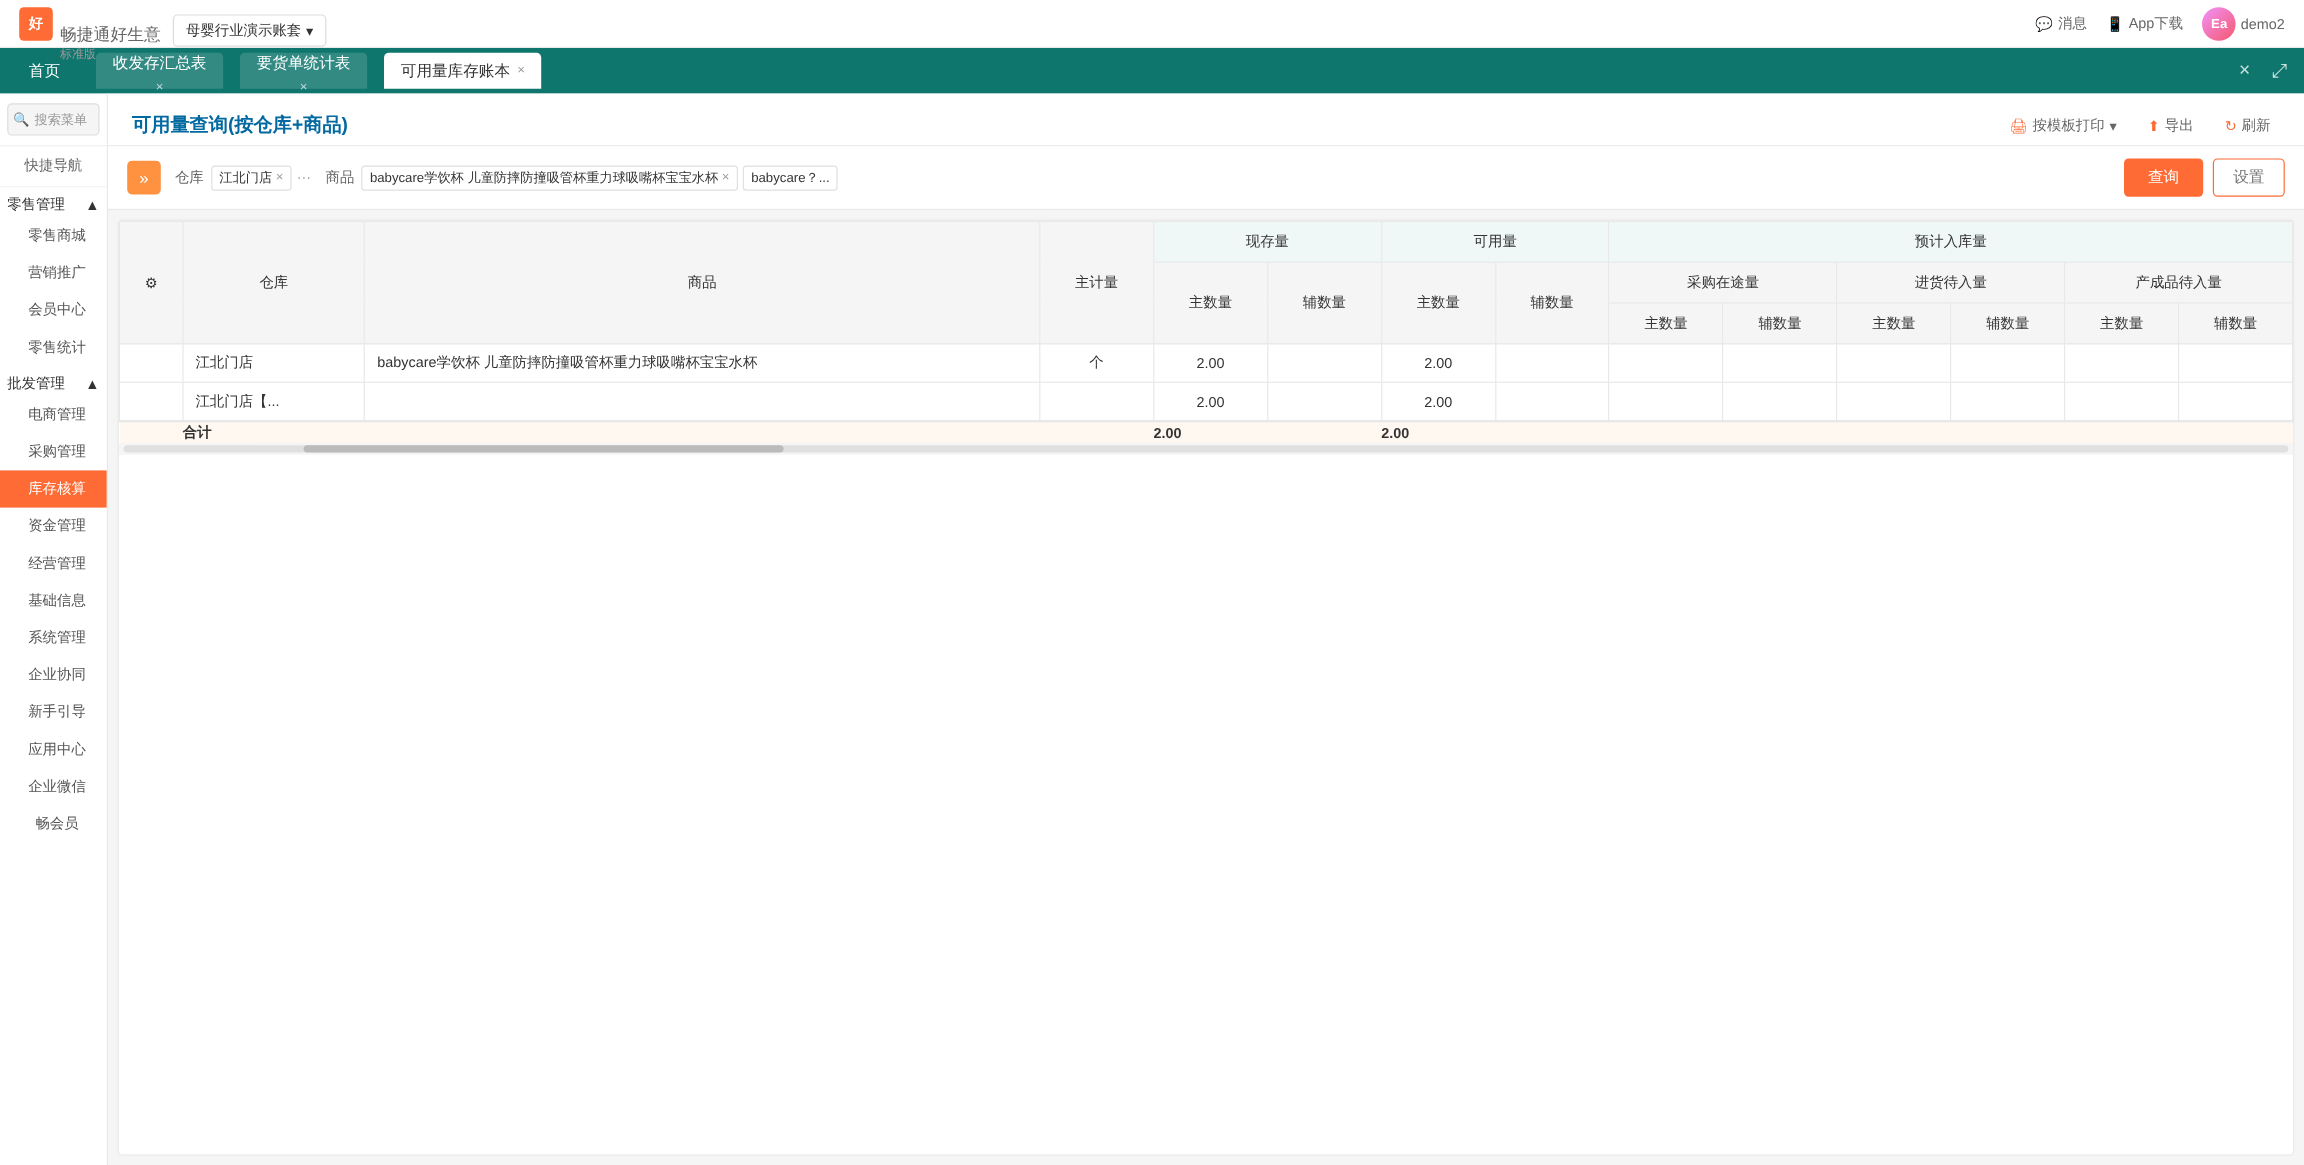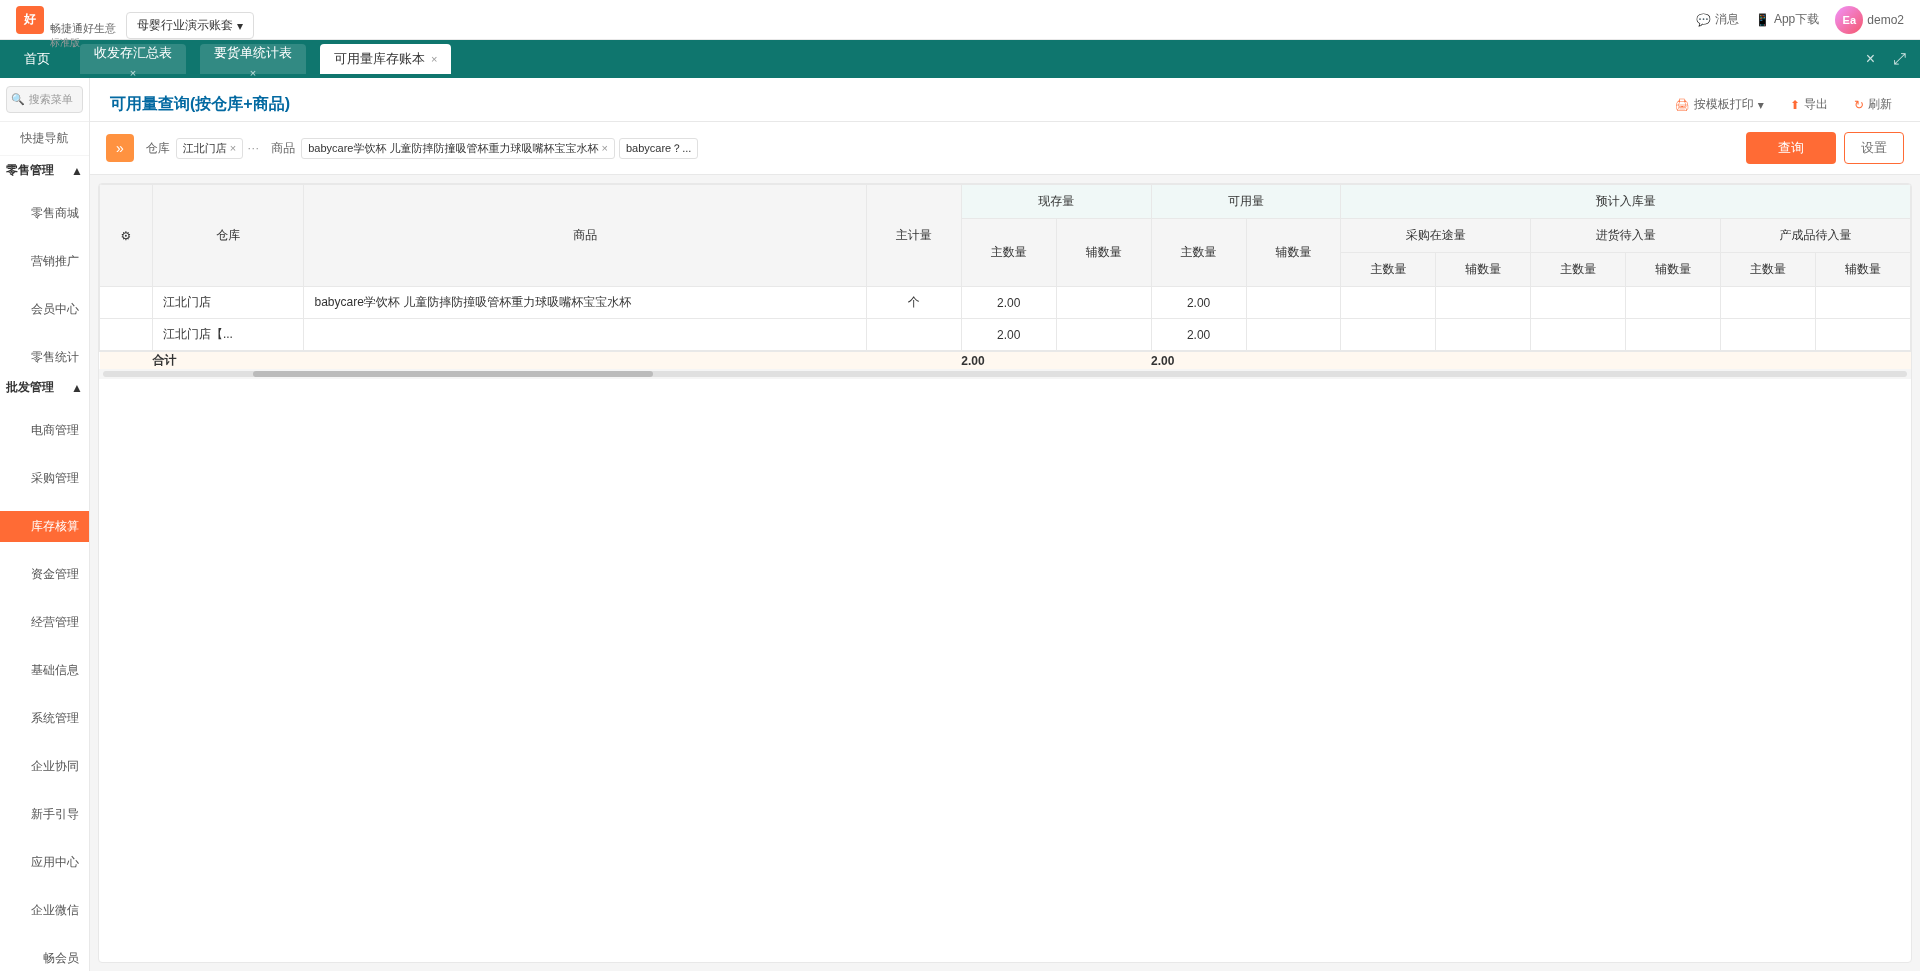--- a/index.html
+++ b/index.html
@@ -31,21 +31,21 @@
       background: #ff6b35;
       border-radius: 4px;
       display: flex;
       align-items: center;
       justify-content: center;
       color: white;
       font-size: 12px;
       font-weight: bold;
     }
     .logo-text {
-      font-size: 11px;
+      font-size: 14px;
       color: #666;
       line-height: 1.3;
       margin-top: 32px;
     }
     .logo-sub {
       font-size: 10px;
       color: #999;
     }
     .industry-selector {
       display: flex;
@@ -182,33 +182,32 @@
       font-size: 12px;
       color: #666;
       cursor: pointer;
       text-align: center;
       border-bottom: 1px solid #f5f5f5;
     }
     .sidebar-section {
       padding: 6px 6px 2px;
       font-size: 12px;
       color: #333;
-      font-weight: 700;
+      font-weight: 400;
       display: flex;
       align-items: center;
       justify-content: space-between;
       cursor: pointer;
     }
     .sidebar-item {
       padding: 7px 10px 7px 16px;
       font-size: 12px;
       color: #555;
       cursor: pointer;
-      text-align: right;
-      margin-top: 17px;
+      text-align: center;
     }
     .sidebar-item.active {
       background: #ff6b35;
       color: #fff;
     }
 
     
     .content-area {
       flex: 1;
       overflow: hidden;
@@ -311,21 +310,21 @@
     .filter-actions {
       margin-left: auto;
       display: flex;
       gap: 8px;
     }
     .btn-query {
       background: #ff6b35;
       color: #fff;
       border: none;
       border-radius: 4px;
-      padding: 6px 32px;
+      padding: 6px 20px;
       cursor: pointer;
       font-size: 13px;
     }
     .btn-settings {
       background: #fff;
       color: #737373;
       border: 1px solid #ff6b35;
       border-radius: 4px;
       padding: 6px 16px;
       cursor: pointer;

